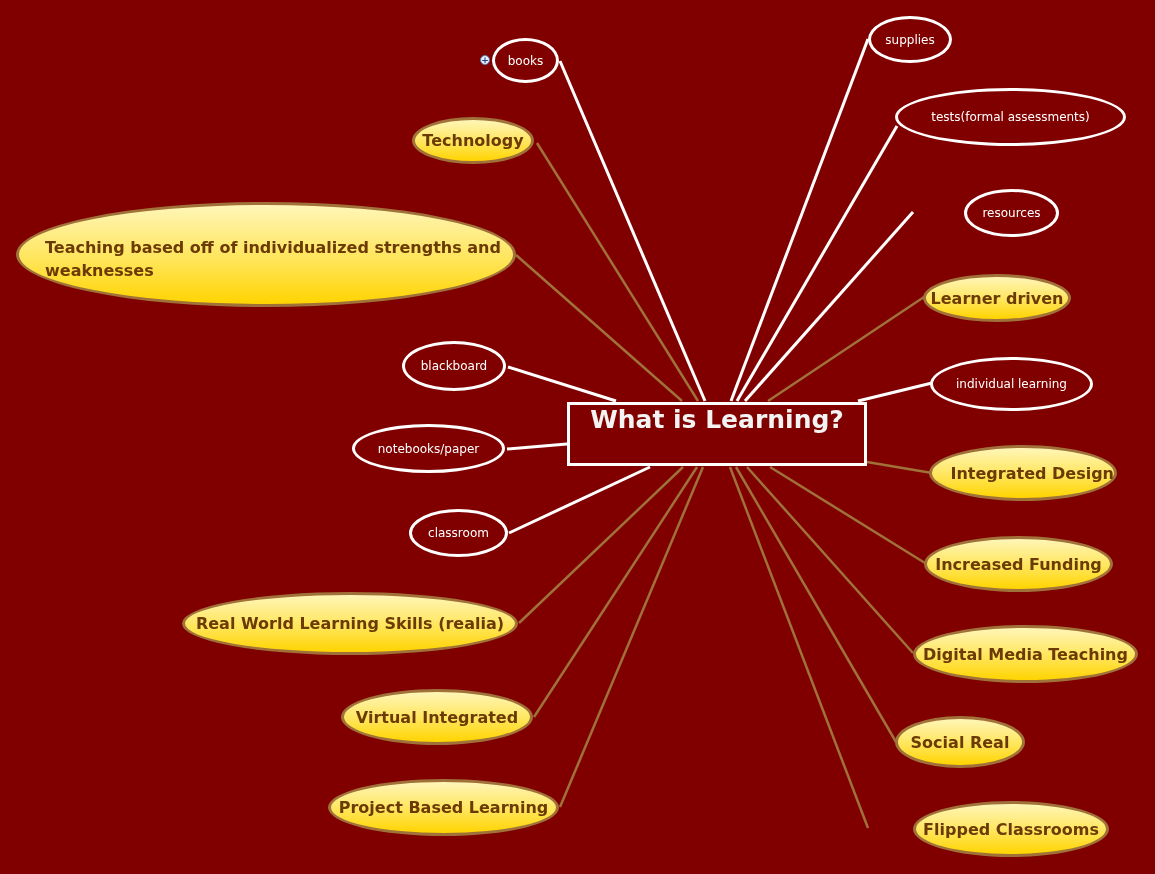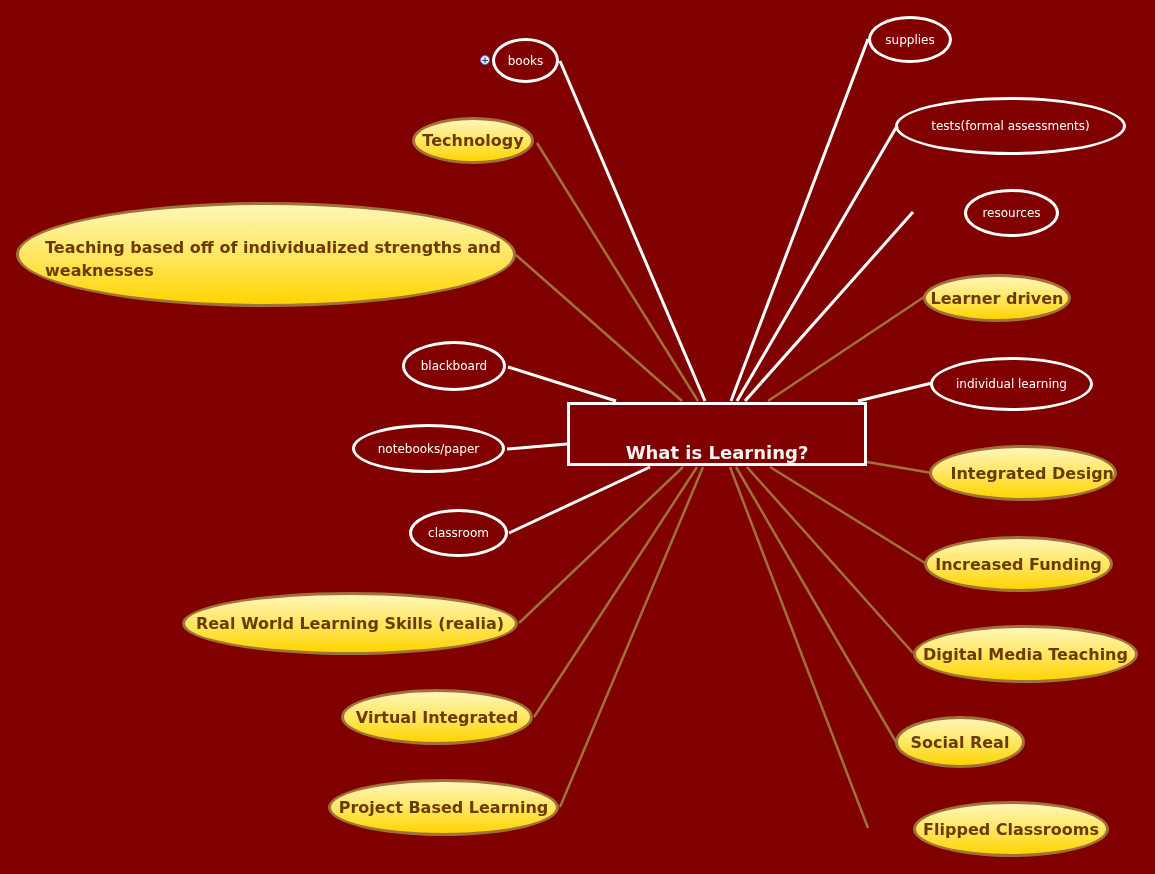--- a/index.html
+++ b/index.html
@@ -32,22 +32,22 @@
     background: linear-gradient(to bottom, #fff6b8 0%, #ffe55a 55%, #ffd400 100%);
   }
   .node.yellow.wide { justify-content: flex-start; text-align: left; padding-left: 26px; line-height: 23px; }
   .central {
     position: absolute;
     left: 567px; top: 402px; width: 300px; height: 64px;
     box-sizing: border-box;
     border: 3px solid #ffffff;
     background: #800000;
     color: #f3f3f3;
-    font-weight: bold; font-size: 18px;
-    display: flex; align-items: flex-end; justify-content: center;
+    font-weight: bold; font-size: 25px;
+    display: flex; align-items: flex-start; justify-content: center;
     cursor: pointer;
   }
   .expander {
     position: absolute; left: 480px; top: 55px;
     width: 10px; height: 10px; border-radius: 50%;
     background: #e8eef8; border: 1px solid #5a78b0;
     box-sizing: border-box;
     font-size: 9px; line-height: 8px; text-align: center; color: #1f3f8a;
     font-weight: bold; cursor: pointer;
   }
@@ -84,21 +84,21 @@
 </svg>
 
 <div class="expander">+</div>
 
 <div class="node outline" style="left:492px;top:38px;width:67px;height:45px;">
   <span>books</span>
 </div>
 <div class="node outline" style="left:868px;top:16px;width:84px;height:47px;">
   <span>supplies</span>
 </div>
-<div class="node outline" style="left:895px;top:97px;width:231px;height:58px;">
+<div class="node outline" style="left:895px;top:88px;width:231px;height:58px;">
   <span>tests(formal assessments)</span>
 </div>
 <div class="node outline" style="left:964px;top:189px;width:95px;height:48px;">
   <span>resources</span>
 </div>
 <div class="node outline" style="left:930px;top:357px;width:163px;height:54px;">
   <span>individual learning</span>
 </div>
 <div class="node outline" style="left:402px;top:341px;width:104px;height:50px;text-align:center;">
   <span>blackboard</span>

